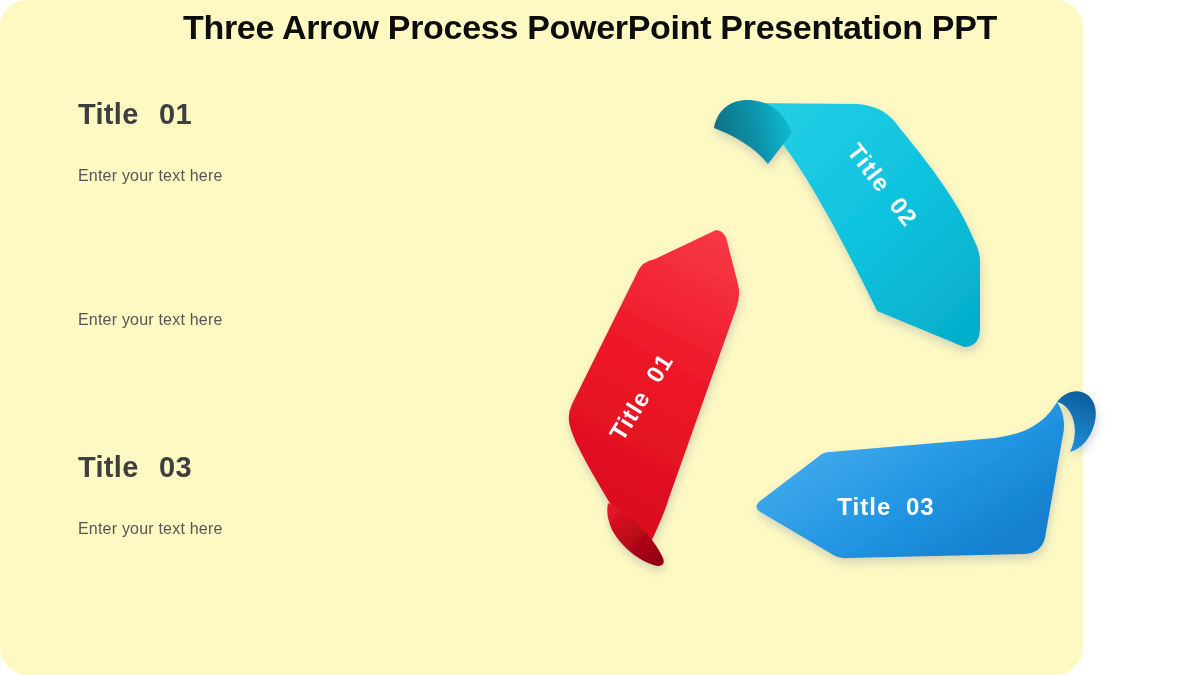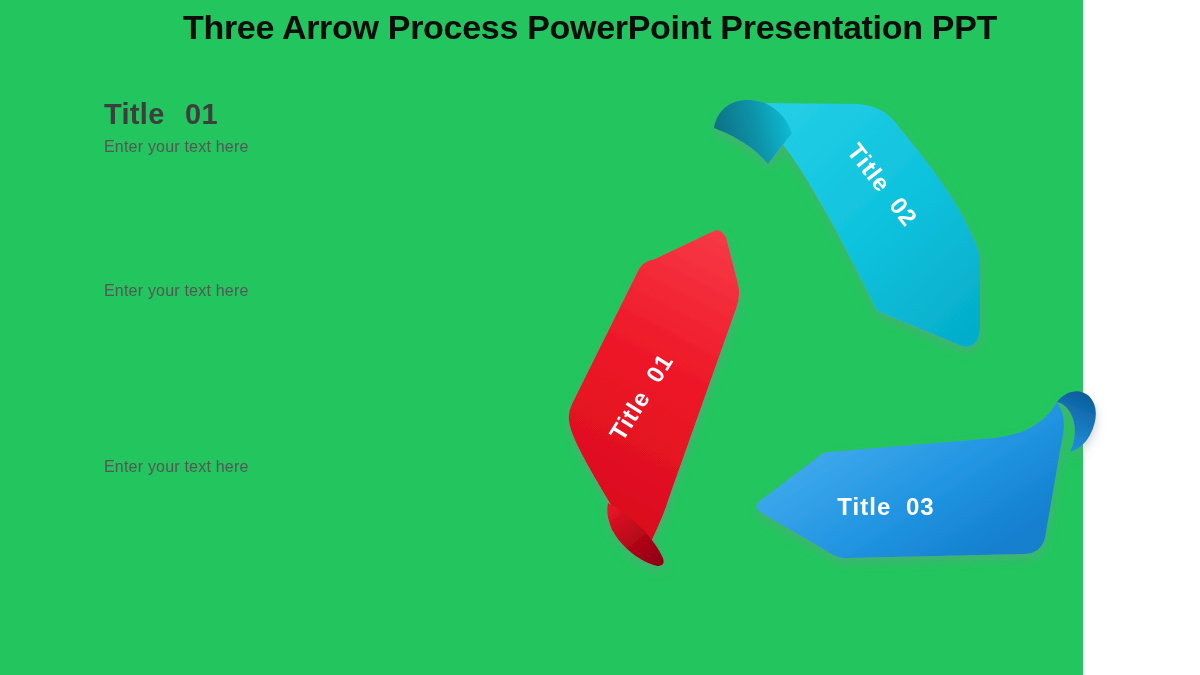--- a/index.html
+++ b/index.html
@@ -8,43 +8,44 @@
     font-family: "Liberation Sans", sans-serif;
     background: #ffffff;
     position: relative;
     overflow: hidden;
   }
   .slide {
     position: absolute;
     inset: 0;
     width: 1083px;
     height: 675px;
-    background: #22c55e;
+    background: #fef9c3;
+    border-radius: 27px;
   }
   .slide-title {
     position: absolute;
     top: 8px;
     left: 0;
     width: 1180px;
     text-align: center;
     font-size: 34px;
     font-weight: bold;
     letter-spacing: -0.3px;
     color: #0d0d0d;
   }
-  .text-block { position: absolute; left: 104px; }
+  .text-block { position: absolute; left: 78px; }
   .text-block .block-title {
     font-size: 29px;
     font-weight: bold;
     color: #3e3e3e;
     word-spacing: 12px;
     letter-spacing: 0.3px;
   }
   .text-block .block-placeholder {
-    margin-top: 7px;
+    margin-top: 36px;
     font-size: 16px;
     color: #565656;
     letter-spacing: 0.2px;
   }
   .tb-1 { top: 98px; }
   .tb-2 { top: 275px; }
   .tb-3 { top: 451px; }
   .diagram-svg {
     position: absolute;
     top: 0; left: 0;
@@ -68,20 +69,21 @@
   <div class="text-block tb-1">
     <div class="block-title">Title 01</div>
     <div class="block-placeholder">Enter your text here</div>
   </div>
 
   <div class="text-block tb-2">
     <div class="block-placeholder">Enter your text here</div>
   </div>
 
   <div class="text-block tb-3">
+    <div class="block-title">Title 03</div>
     <div class="block-placeholder">Enter your text here</div>
   </div>
 
   <svg class="diagram-svg" viewBox="0 0 1200 675" xmlns="http://www.w3.org/2000/svg">
     <defs>
       <linearGradient id="gradCyanBody" gradientUnits="userSpaceOnUse" x1="770" y1="100" x2="980" y2="320">
         <stop offset="0" stop-color="#25cfe6"></stop>
         <stop offset="0.55" stop-color="#0ec2dd"></stop>
         <stop offset="1" stop-color="#05aecb"></stop>
       </linearGradient>

